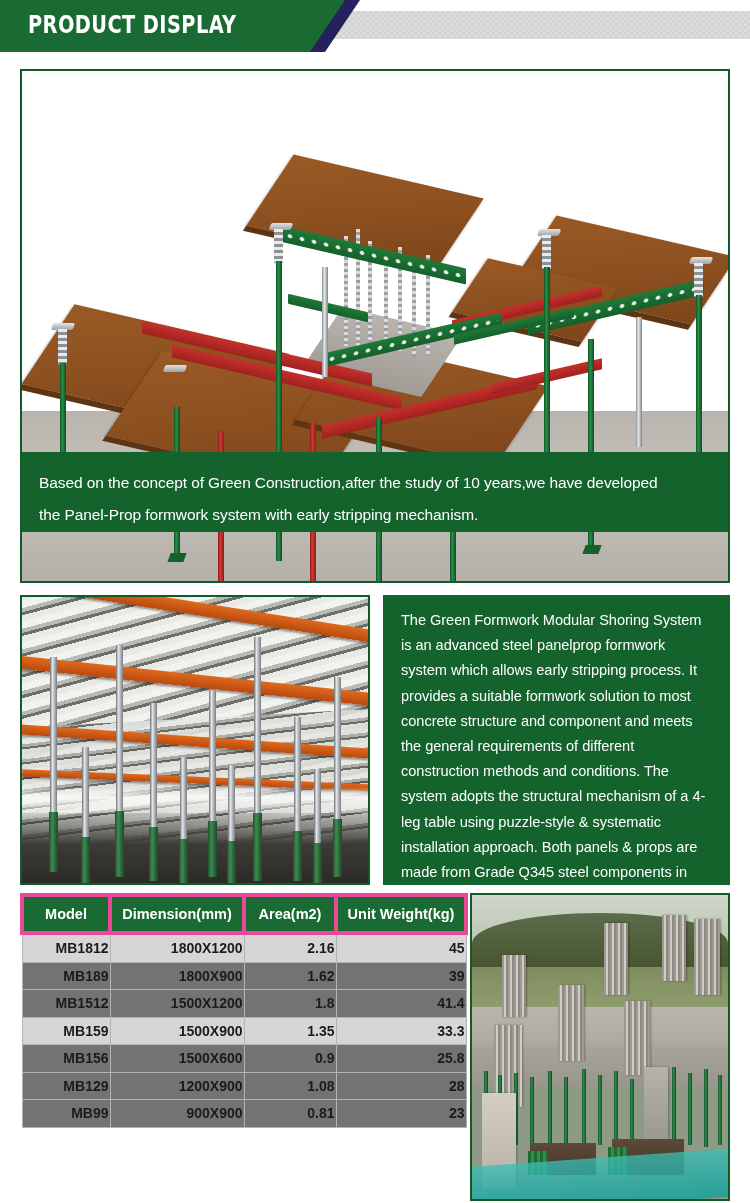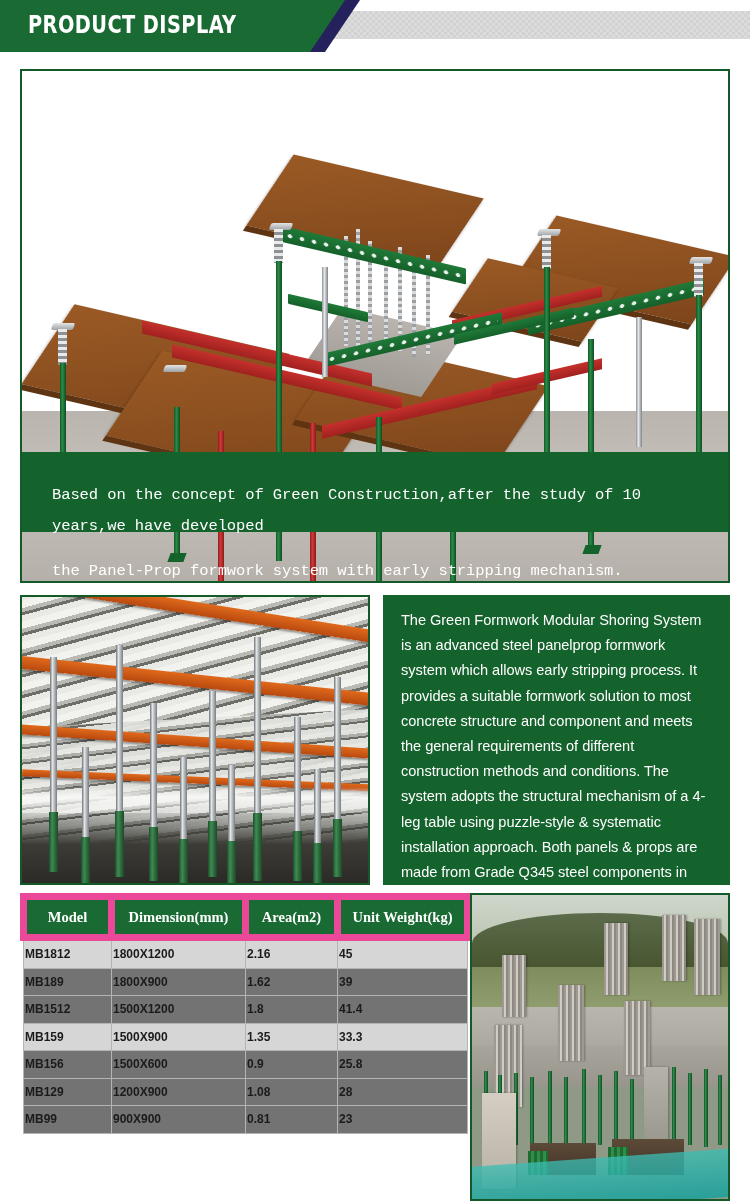--- a/index.html
+++ b/index.html
@@ -156,24 +156,24 @@
   .caption-band {
     position: absolute;
     left: 22px; top: 452px;
     width: 706px; height: 80px;
     background: #14622c;
     color: #ffffff;
     box-sizing: border-box;
     padding: 14px 14px 0 16px;
   }
   .caption-band p {
-    margin: 14px;
+    margin: 1px;
     font-size: 15.5px;
     line-height: 31px;
-    font-family: Liberation Mono, monospace;
+    font-family: Liberation Sans, sans-serif;
     letter-spacing: -0.1px;
   }
 
   
   .photo-shoring {
     position: absolute;
     left: 20px; top: 595px;
     width: 350px; height: 290px;
     border: 2px solid #145a28;
     box-sizing: border-box;
@@ -258,31 +258,30 @@
     border-collapse: collapse;
     font-size: 13.5px;
     table-layout: fixed;
   }
   .spec-table th {
     background: #1a6b33;
     color: #ffffff;
     font-weight: bold;
     font-size: 14.5px;
     height: 32px;
-    border: 7px solid #ec4899;
+    border: 4px solid #ec4899;
     text-align: center;
-    font-family: Liberation Serif, serif;
   }
   .spec-table td {
     height: 24.5px;
-    text-align: left;
+    text-align: right;
     color: #1b1b1b;
     border: 1px solid #b4b4b4;
     font-weight: bold;
-    font-size: 12px;
+    font-size: 14px;
     margin-left: 48px;
   }
   .spec-table tr.alt td {
     background: #d6d6d6;
   }
   .spec-table tr.plain td {
     background: #737373;
   }
   .spec-table col.c1 { width: 88px; }
   .spec-table col.c2 { width: 134px; }

